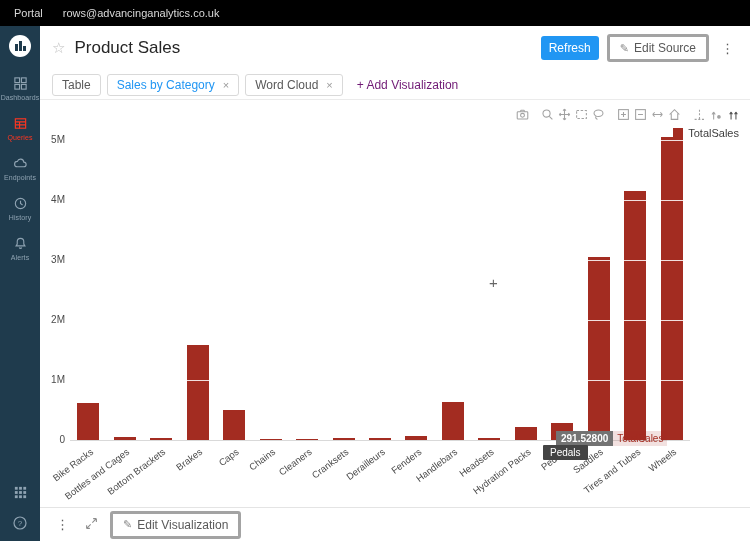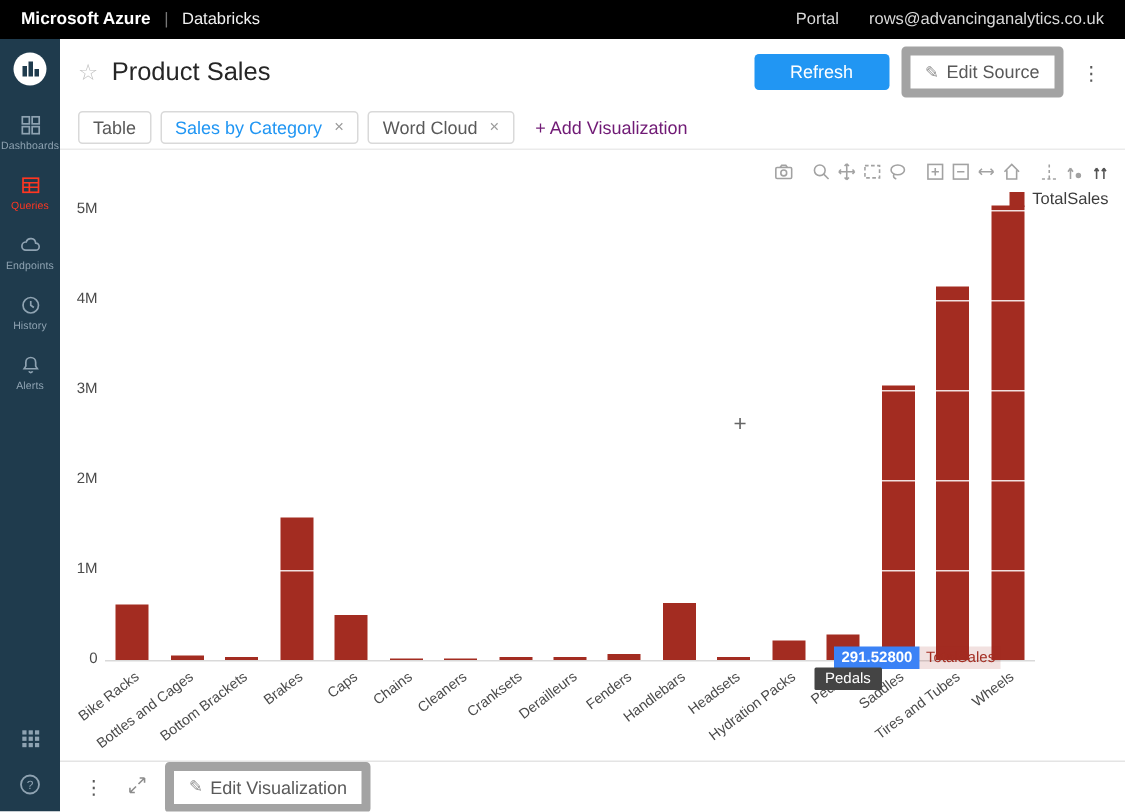--- a/index.html
+++ b/index.html
@@ -32,22 +32,22 @@
   .sidebar-bottom .nav-item{padding:0;}
 
   
   .main{flex:1;display:flex;flex-direction:column;min-width:0;background:#fff;border-radius:14px;}
   .page-header{height:44px;display:flex;align-items:center;gap:9px;padding:0 12px;}
   .star{color:#BFBFBF;font-size:15px;cursor:pointer;}
   .star::before{content:'☆';}
   h1{font-size:17px;font-weight:500;color:#262626;margin:0;}
   .header-actions{margin-left:auto;display:flex;align-items:center;gap:8px;}
   .btn-primary{background:#2196F3;color:#fff;border:none;border-radius:3px;
-    padding:5px 24px;font-size:12px;cursor:pointer;font-family:inherit;}
-  .btn-default{background:#fff;border:6px solid #a3a3a3;border-radius:3px;
+    padding:5px 8px;font-size:12px;cursor:pointer;font-family:inherit;}
+  .btn-default{background:#fff;border:3px solid #a3a3a3;border-radius:3px;
     padding:4px 10px;font-size:12px;color:#595959;display:inline-flex;gap:5px;
     align-items:center;cursor:pointer;font-family:inherit;}
   .pencil::before{content:'✎';}
   .pencil{color:#8c8c8c;font-size:11px;}
   .kebab{border:none;background:none;color:#595959;font-size:13px;cursor:pointer;
     padding:2px 4px;}
   .kebab::before{content:'⋮';}
 
   
   .tabs-row{height:30px;display:flex;align-items:center;gap:6px;padding:0 12px;
@@ -86,25 +86,20 @@
   .footer{height:34px;border-top:1px solid #E4E4E4;display:flex;align-items:center;
     gap:10px;padding:0 12px;font-size:12px;color:#595959;}
   .iconbtn{border:none;background:none;color:#8c8c8c;cursor:pointer;display:flex;padding:2px;}
   .runtime{color:#595959;}
   .refreshed{margin-left:auto;color:#8c8c8c;}
 </style>
 </head>
 <body>
 
 <div class="topbar">
-  <div class="tb-left">
-    <span class="brand">Microsoft Azure</span>
-    <span class="sep">|</span>
-    <span class="brand2">Databricks</span>
-  </div>
   <div class="tb-right">
     <span>Portal</span>
     <span>rows@advancinganalytics.co.uk</span>
   </div>
 </div>
 
 <div class="shell">
   <aside class="sidebar">
     <div class="logo">
       <svg width="24" height="24" viewBox="0 0 24 24">
@@ -335,21 +330,21 @@
           <div class="bar" style="left: 620.765px; top: 37px; height: 303px; background: rgb(163, 44, 33);"></div>
           <span class="xtick" style="right: 78.2353px; top: 346px;">Wheels</span>
           <div class="gridline-white" style="left: 30px; width: 620px; top: 280px;"></div>
           <div class="gridline-white" style="left: 30px; width: 620px; top: 220px;"></div>
           <div class="gridline-white" style="left: 30px; width: 620px; top: 160px;"></div>
           <div class="gridline-white" style="left: 30px; width: 620px; top: 100px;"></div>
           <div class="gridline-white" style="left: 30px; width: 620px; top: 40px;"></div>
         </div>
       <div class="crosshair"></div>
       <div class="hoverlabel">
-        <span class="hl-value" style="background: #3b82f6;">291.52800</span>
+        <span class="hl-value" style="background: #737373;">291.52800</span>
         <span class="hl-series" style="color: rgb(163, 44, 33); background: rgba(163, 44, 33, 0.14);">TotalSales</span>
       </div>
       <div class="axis-badge">Pedals</div>
     </div>
 
     <div class="footer">
       <button class="kebab"></button>
       <button class="iconbtn">
         <span>
           <svg width="13" height="13" viewBox="0 0 16 16" fill="none" stroke="currentColor" stroke-width="1.3">

